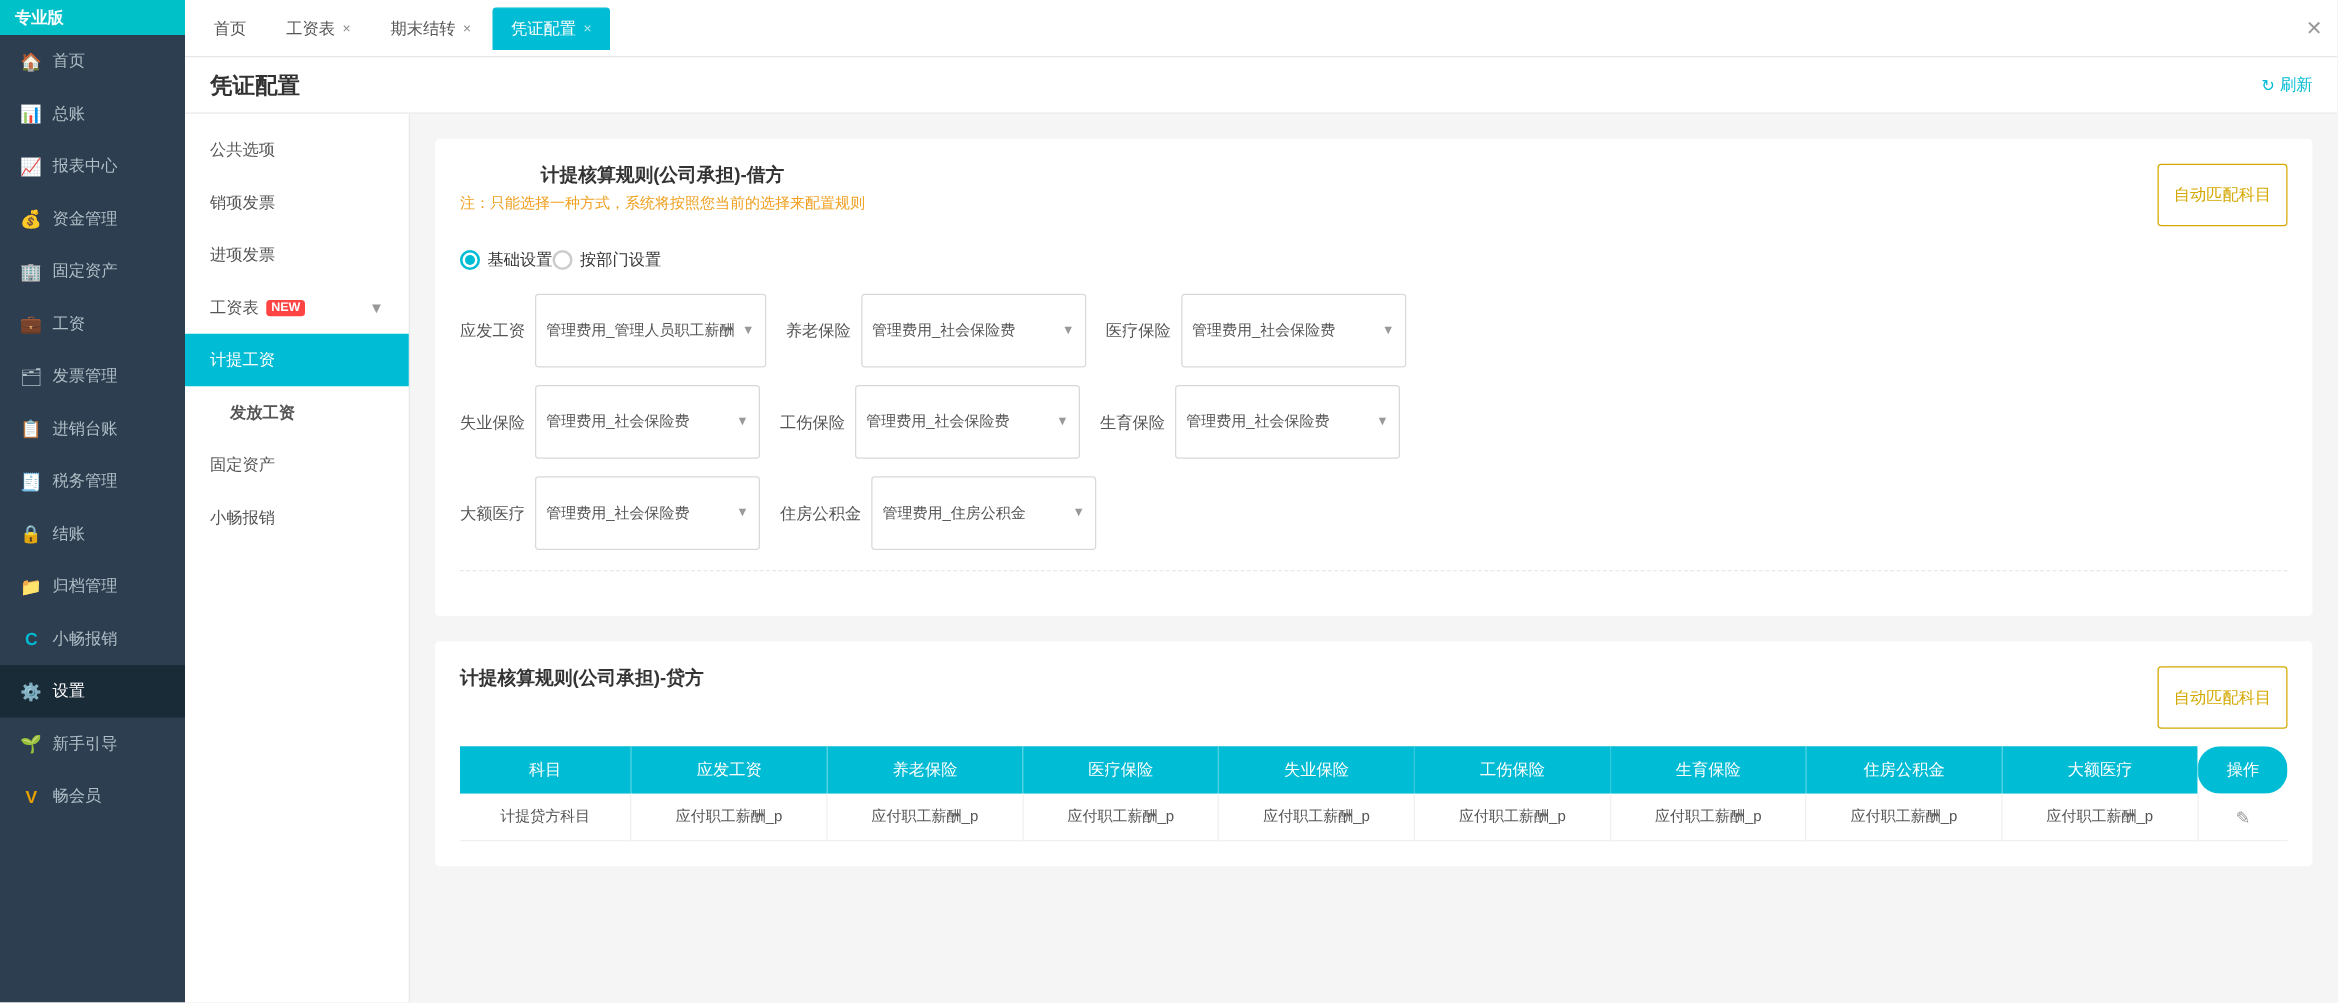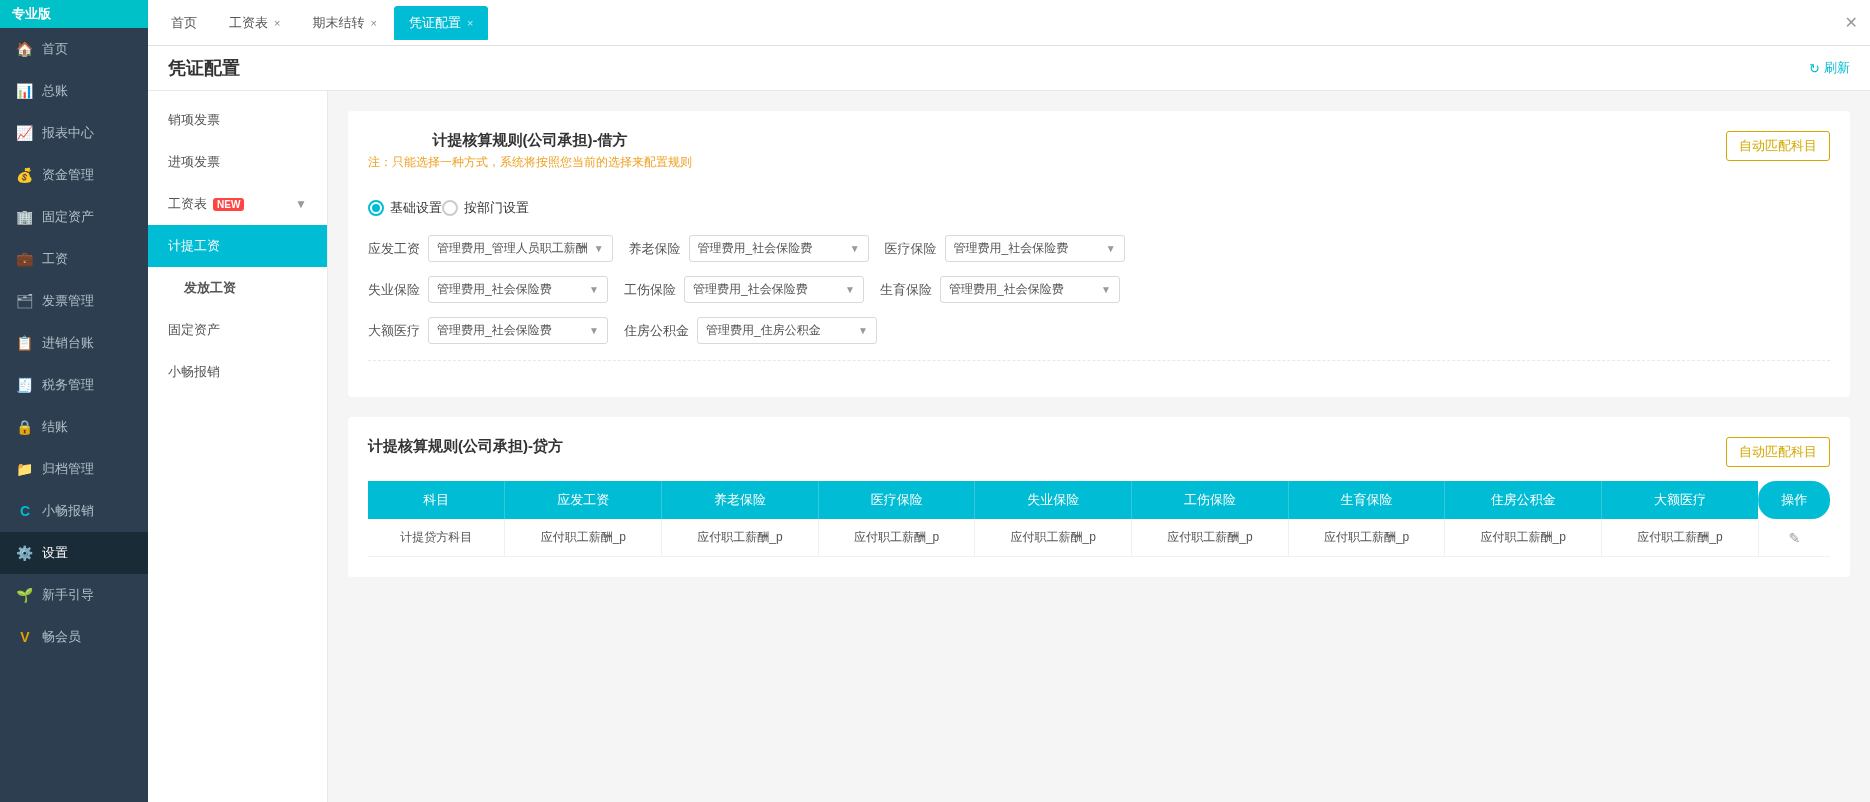--- a/index.html
+++ b/index.html
@@ -38,34 +38,34 @@
     .nav-arrow { margin-left: auto; color: #999; font-size: 12px; }
 
     
     .right-content { flex: 1; padding: 20px; overflow-y: auto; }
 
     
     .section { background: #fff; border-radius: 4px; margin-bottom: 20px; padding: 20px; }
     .section-note { color: #f0a020; font-size: 12px; margin-bottom: 14px; }
     .section-header { display: flex; justify-content: space-between; align-items: flex-start; margin-bottom: 14px; }
     .section-header-title { font-size: 15px; font-weight: bold; color: #333; margin-bottom: 4px; text-align: center; }
-    .auto-match-btn { background: #fff; border: 1px solid #d4a800; color: #d4a800; padding: 5px 12px; border-radius: 3px; cursor: pointer; font-size: 13px; white-space: nowrap; }
+    .auto-match-btn { background: #fff; border: 1px solid #d4a800; color: #d4a800; padding: 15px 12px; border-radius: 3px; cursor: pointer; font-size: 13px; white-space: nowrap; }
 
     
     .radio-group { display: flex; margin-bottom: 18px; align-items: center; }
     .radio-label { display: flex; align-items: center; gap: 6px; cursor: pointer; font-size: 13px; color: #333; }
     .radio-dot { width: 16px; height: 16px; border-radius: 50%; border: 2px solid #00bcd4; display: flex; align-items: center; justify-content: center; }
     .radio-dot.checked::after { content: ''; width: 8px; height: 8px; background: #00bcd4; border-radius: 50%; }
     .radio-dot.unchecked { border-color: #ccc; }
 
     
     .form-row { display: flex; align-items: center; gap: 16px; margin-bottom: 14px; flex-wrap: wrap; }
     .form-field { display: flex; align-items: center; gap: 8px; }
     .form-label { color: #555; font-size: 13px; white-space: nowrap; min-width: 52px; text-align: right; }
-    .form-select { display: flex; align-items: center; border: 1px solid #d9d9d9; border-radius: 3px; padding: 4px 8px; background: #fff; min-width: 180px; cursor: pointer; font-size: 12px; color: #555; gap: 6px; }
+    .form-select { display: flex; align-items: center; border: 1px solid #d9d9d9; border-radius: 3px; padding: 20px 8px; background: #fff; min-width: 180px; cursor: pointer; font-size: 12px; color: #555; gap: 6px; }
     .form-select .select-text { flex: 1; overflow: hidden; text-overflow: ellipsis; white-space: nowrap; }
     .form-select .dropdown-arrow { color: #999; font-size: 10px; }
     .divider { border: none; border-top: 1px dashed #e8e8e8; margin: 16px 0; }
 
     
     .config-table { width: 100%; border-collapse: collapse; }
     .config-table thead tr { background: #00bcd4; }
     .config-table thead th { color: #fff; padding: 10px 12px; font-size: 13px; font-weight: normal; text-align: center; border-right: 1px solid rgba(255,255,255,0.2); }
     .config-table thead th:last-child { border-right: none; border-radius: 18px; }
     .config-table tbody tr { background: #fff; }
@@ -166,20 +166,23 @@
     <span class="page-title">凭证配置</span>
     <div class="refresh-btn">
       <span>↻</span>
       <span>刷新</span>
     </div>
   </div>
 
   <div class="content">
 
     <div class="left-nav">
+      <div class="left-nav-item">
+        <span>公共选项</span>
+      </div>
       <div class="left-nav-item">
         <span>销项发票</span>
       </div>
       <div class="left-nav-item">
         <span>进项发票</span>
       </div>
       <div class="left-nav-item" style="display:flex;align-items:center;gap:6px;">
         <span>工资表</span>
         <span class="nav-badge">NEW</span>
         <span class="nav-arrow">▼</span>

